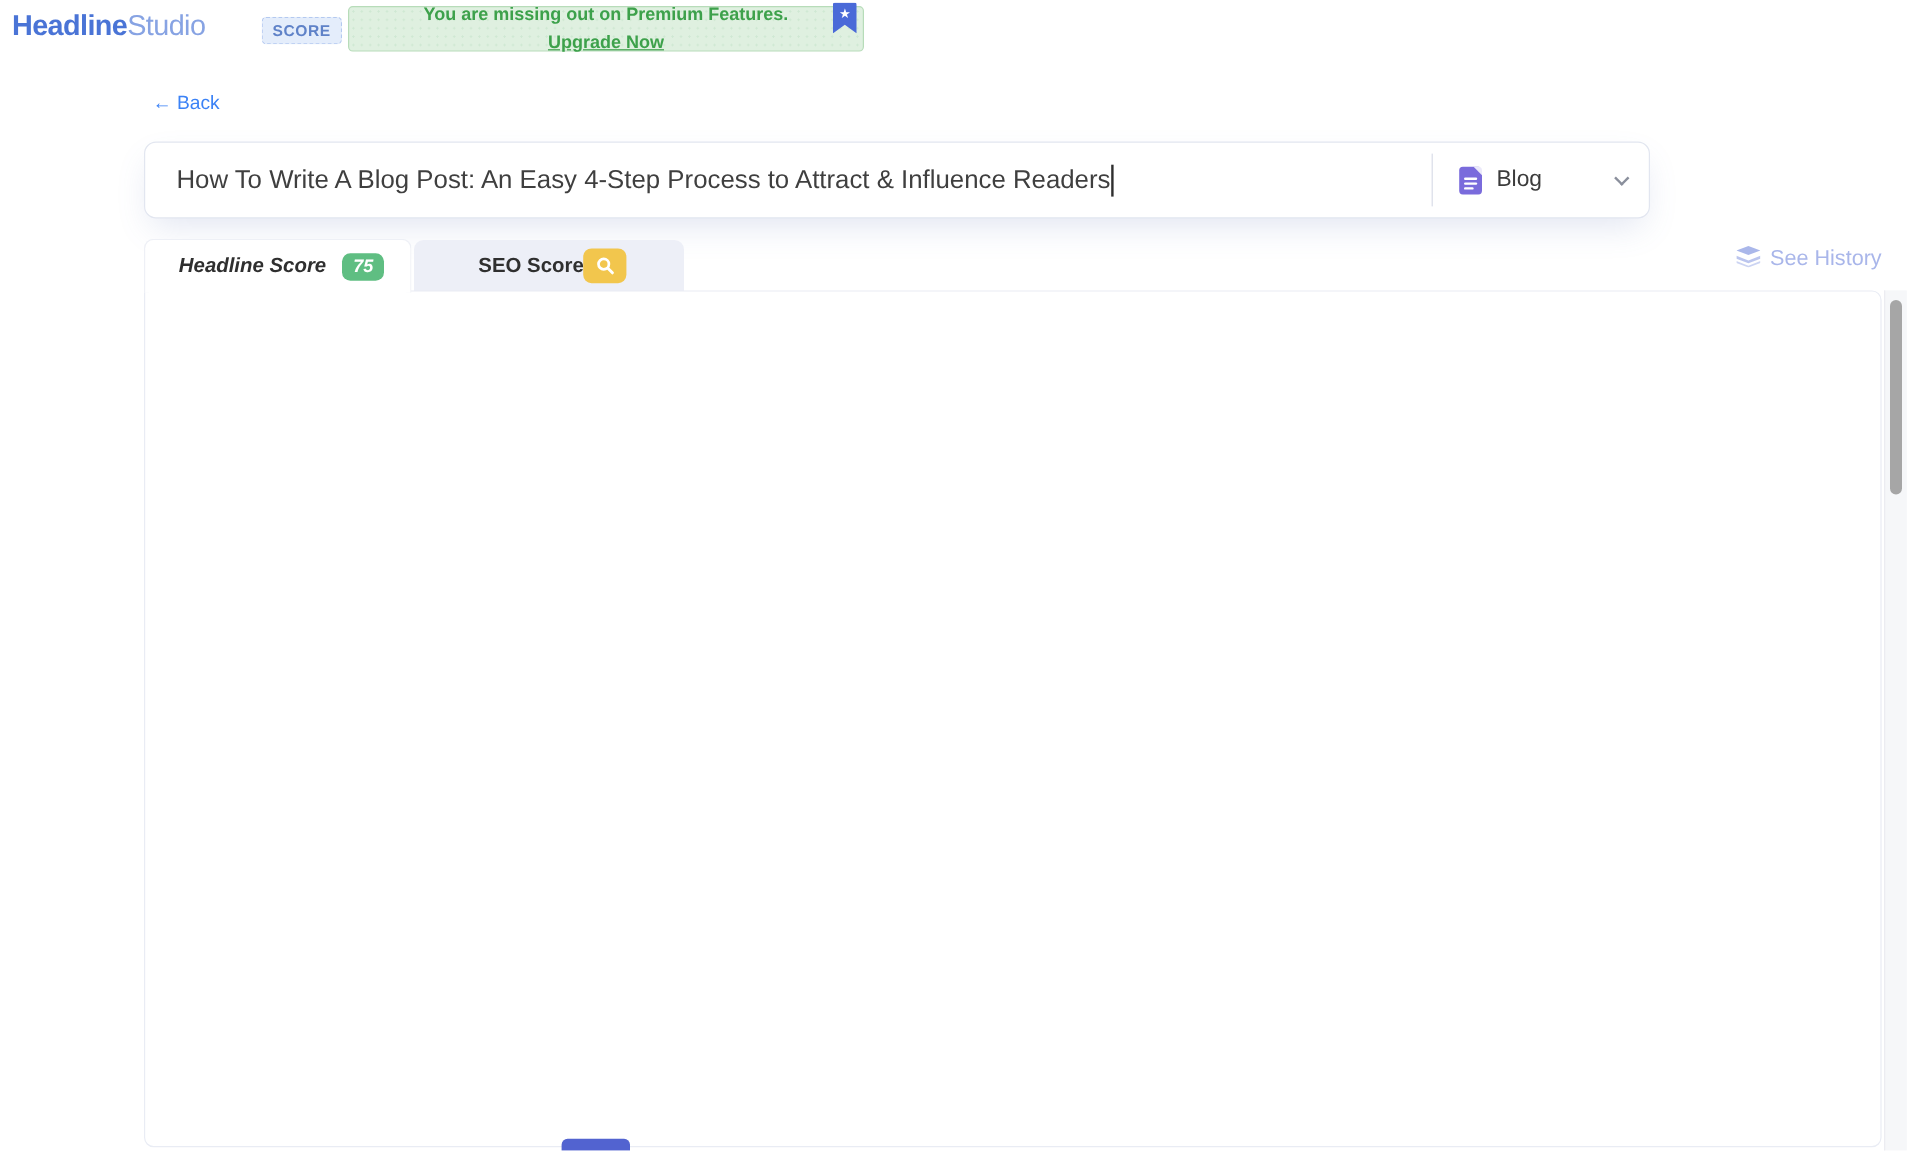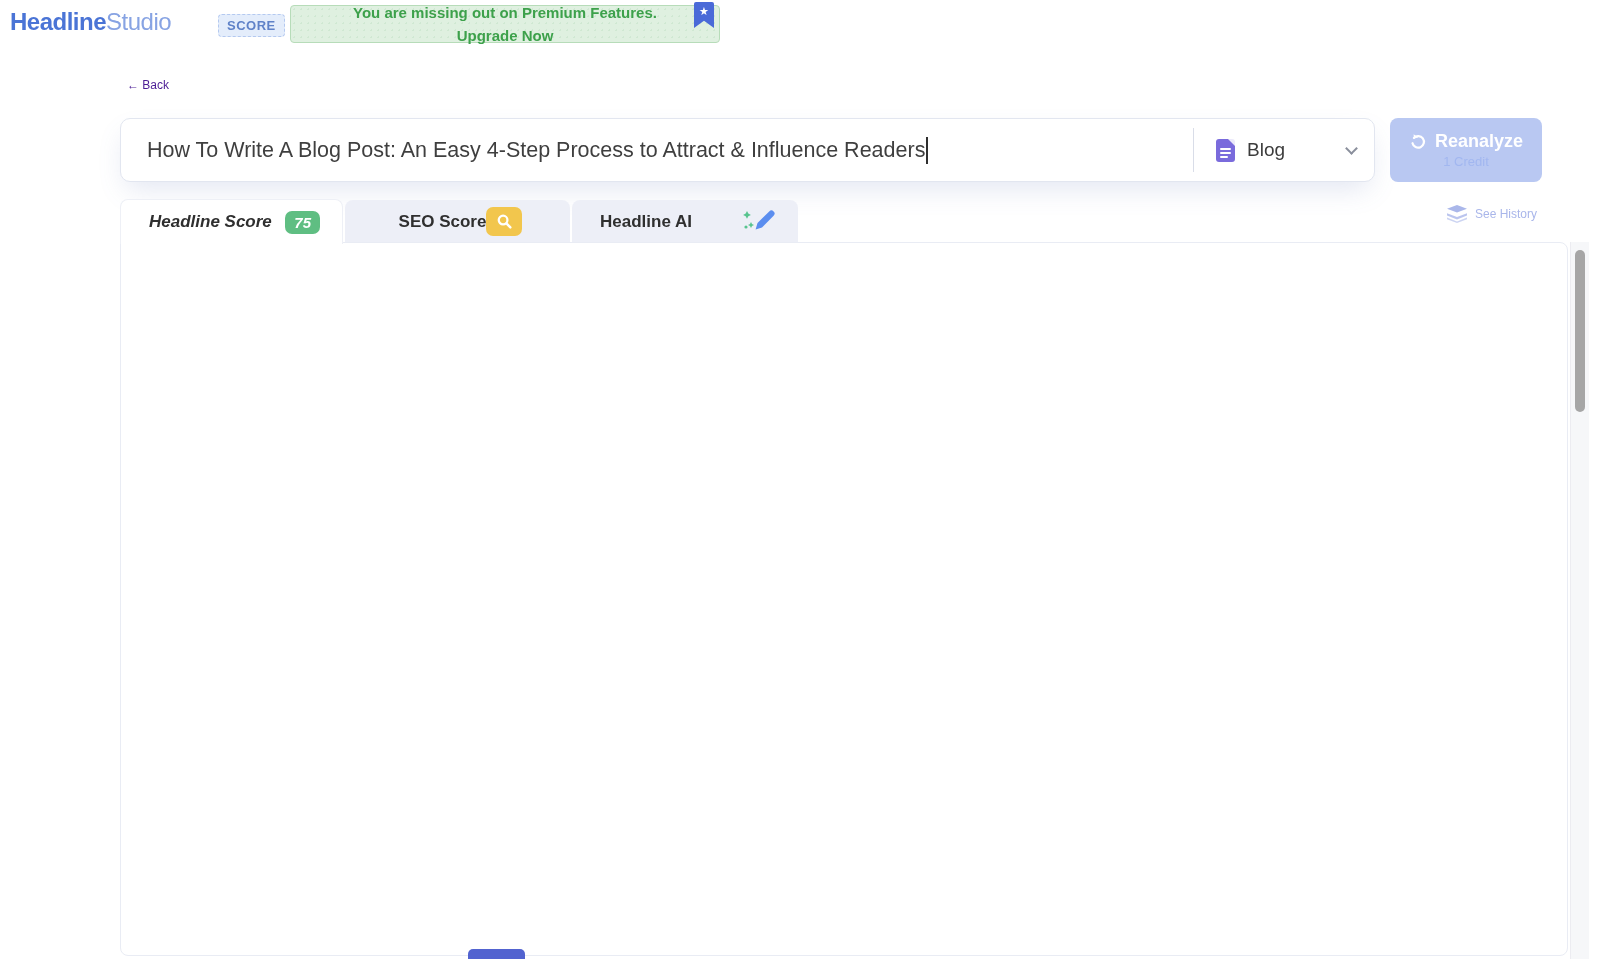--- a/index.html
+++ b/index.html
@@ -16,27 +16,27 @@
     position:absolute; left:218px; top:14px; font-size:13px; font-weight:700; letter-spacing:.5px;
     color:#5f82c8; background:#e4edfb; border:1.5px dashed #b4c9f0; border-radius:4px; padding:3px 8px;
   }
   .premium-banner {
     position:absolute; left:290px; top:5px; width:430px; height:38px;
     background:#dff0e0; border:1px solid #b7dcb9; border-radius:4px;
     background-image:radial-gradient(rgba(110,185,130,.14) 1px, transparent 1px); background-size:7px 7px;
     display:flex; align-items:center; justify-content:center; gap:6px;
     font-size:15px; font-weight:700; color:#3da14b;flex-direction:column;
   }
-  .premium-banner .upgrade { color:#3da14b; cursor:pointer; }
+  .premium-banner .upgrade { color:#3da14b; text-decoration:underline; cursor:pointer; }
   .bookmark {
     position:absolute; left:694px; top:2px; width:20px; height:26px; background:#4a6ad8;
     clip-path:polygon(0 0,100% 0,100% 100%,50% 72%,0 100%); border-radius:2px 2px 0 0;
     display:flex; justify-content:center; color:#fff; font-size:11px; padding-top:3px;
   }
-  .back-link { position:absolute; left:127px; top:78px; font-size:12px; color:#4c1d95; cursor:pointer; }
+  .back-link { position:absolute; left:127px; top:78px; font-size:16px; color:#3b82f6; cursor:pointer; }
   
   .input-card {
     position:absolute; left:120px; top:118px; width:1255px; height:64px; background:#fff;
     border:1px solid #e2e6f0; border-radius:10px; display:flex; align-items:center;
     box-shadow:0 12px 28px -6px rgba(90,110,180,.18);
   }
   .headline-text { flex:1; padding-left:26px; font-size:21.5px; color:#3f3f3f; white-space:nowrap; overflow:hidden; display:flex; align-items:center; }
   .caret { width:2px; height:27px; background:#2f2f2f; margin-left:1px; }
   .input-divider { width:1px; height:44px; background:#d9dde8; }
   .type-select { width:180px; height:100%; display:flex; align-items:center; padding:0 18px 0 22px; cursor:pointer; }
@@ -54,21 +54,21 @@
   .reanalyze-btn .sub { font-size:13px; color:#a2b7f0; margin-top:2px; }
   
   .tab { position:absolute; top:200px; height:43px; border-radius:8px 8px 0 0; display:flex; align-items:center; padding:0 22px 0 28px; font-size:17px; font-weight:600; color:#2f2f2f; cursor:pointer; }
   .tab.active { top:199px; height:45px; background:#fff; border:1px solid #eef0f6; border-bottom:none; z-index:3; }
   .tab.inactive { background:#edeff7; }
   .tab-headline { left:120px; width:223px; justify-content:space-between;font-style:italic; }
   .tab-seo { left:345px; width:225px; justify-content:center; }
   .tab-ai { left:572px; width:226px; justify-content:space-between; }
   .score-badge { background:#5fbe82; color:#fff; font-size:15px; font-weight:700; border-radius:7px; padding:3px 9px; }
   .seo-badge { background:#f2c64d; border-radius:7px; width:36px; height:29px; display:flex; align-items:center; justify-content:center; }
-  .see-history { position:absolute; left:1447px; top:205px; display:flex; align-items:center; gap:8px; font-size:12px; color:#a9b6ea; cursor:pointer; }
+  .see-history { position:absolute; left:1447px; top:205px; display:flex; align-items:flex-start; gap:8px; font-size:18px; color:#a9b6ea; cursor:pointer; }
   
   .panel { position:absolute; left:120px; top:242px; width:1448px; height:714px; background:#fff; border:1px solid #e9ecf4; border-radius:0 8px 8px 8px; z-index:1; }
   
   .score-circle { position:absolute; left:157px; top:276px; width:172px; height:172px; }
   .score-num { position:absolute; left:0; width:172px; top:34px; text-align:center; font-size:62px; font-weight:700; color:#58b87c; letter-spacing:-2px; }
   .score-cap { position:absolute; left:0; width:172px; top:114px; text-align:center; font-size:12.5px; font-weight:700; letter-spacing:1.6px; color:#66bf8a; line-height:1.35; }
   
   .metric { position:absolute; left:158px; display:flex; align-items:center; gap:24px; height:34px; }
   .m-icon { width:32px; height:32px; border-radius:50%; display:flex; align-items:center; justify-content:center; flex:none; }
   .m-label { font-size:17px; color:#4a4a4a; }
@@ -142,52 +142,33 @@
       <span class="doc-icon">
           <i></i>
           <i></i>
           <i></i>
         </span>
       <span class="label">Blog</span>
       <span class="chevron"></span>
     </div>
   </div>
 
-  <button class="reanalyze-btn">
-    <span class="main">
-      <svg width="18" height="18" viewBox="0 0 18 18">
-        <path d="M3.5 10.2a5.8 5.8 0 1 0 1.4-5.3" fill="none" stroke="#fff" stroke-width="2.2" stroke-linecap="round"></path>
-        <path d="M4.6 1.2 L4.9 5.6 L9.2 4.6 Z" fill="#fff"></path>
-      </svg>
-      <span>Reanalyze</span>
-    </span>
-    <span class="sub">1 Credit</span>
-  </button>
 
   <div class="tab active tab-headline">
     <span>Headline Score</span>
     <span class="score-badge">75</span>
   </div>
   <div class="tab inactive tab-seo">
     <span>SEO Score</span>
     <span class="seo-badge">
       <svg width="17" height="17" viewBox="0 0 18 18">
           <circle cx="7.5" cy="7.5" r="4.6" fill="none" stroke="#fff" stroke-width="2.4"></circle>
           <line x1="11" y1="11" x2="15.2" y2="15.2" stroke="#fff" stroke-width="2.6" stroke-linecap="round"></line>
         </svg>
     </span>
-  </div>
-  <div class="tab inactive tab-ai">
-    <span>Headline AI</span>
-    <svg width="34" height="27" viewBox="0 0 34 27">
-      <path d="M5 3 l1.3 2.6 2.6 1.3 -2.6 1.3 -1.3 2.6 -1.3-2.6 -2.6-1.3 2.6-1.3z" fill="#58c48f"></path>
-      <path d="M9 14 l1 2 2 1 -2 1 -1 2 -1-2 -2-1 2-1z" fill="#58c48f"></path>
-      <circle cx="4" cy="19" r="1.6" fill="#58c48f"></circle>
-      <path d="M31.6 3.4 a3.1 3.1 0 0 0-4.4 0 L15.5 15 l-1.9 6.4 6.4-1.9 L31.6 7.8 a3.1 3.1 0 0 0 0-4.4z" fill="#5b8def"></path>
-    </svg>
   </div>
 
   <div class="see-history">
     <svg width="20" height="18" viewBox="0 0 20 18">
       <path d="M10 0 20 3.8 10 7.6 0 3.8z" fill="#aab7ea"></path>
       <path d="M0 8.2 10 12 20 8.2 20 10.6 10 14.4 0 10.6z" fill="#aab7ea" opacity=".8"></path>
       <path d="M0 12.6 10 16.4 20 12.6 20 14.2 10 18 0 14.2z" fill="#aab7ea" opacity=".6"></path>
     </svg>
     <span>See History</span>
   </div>

